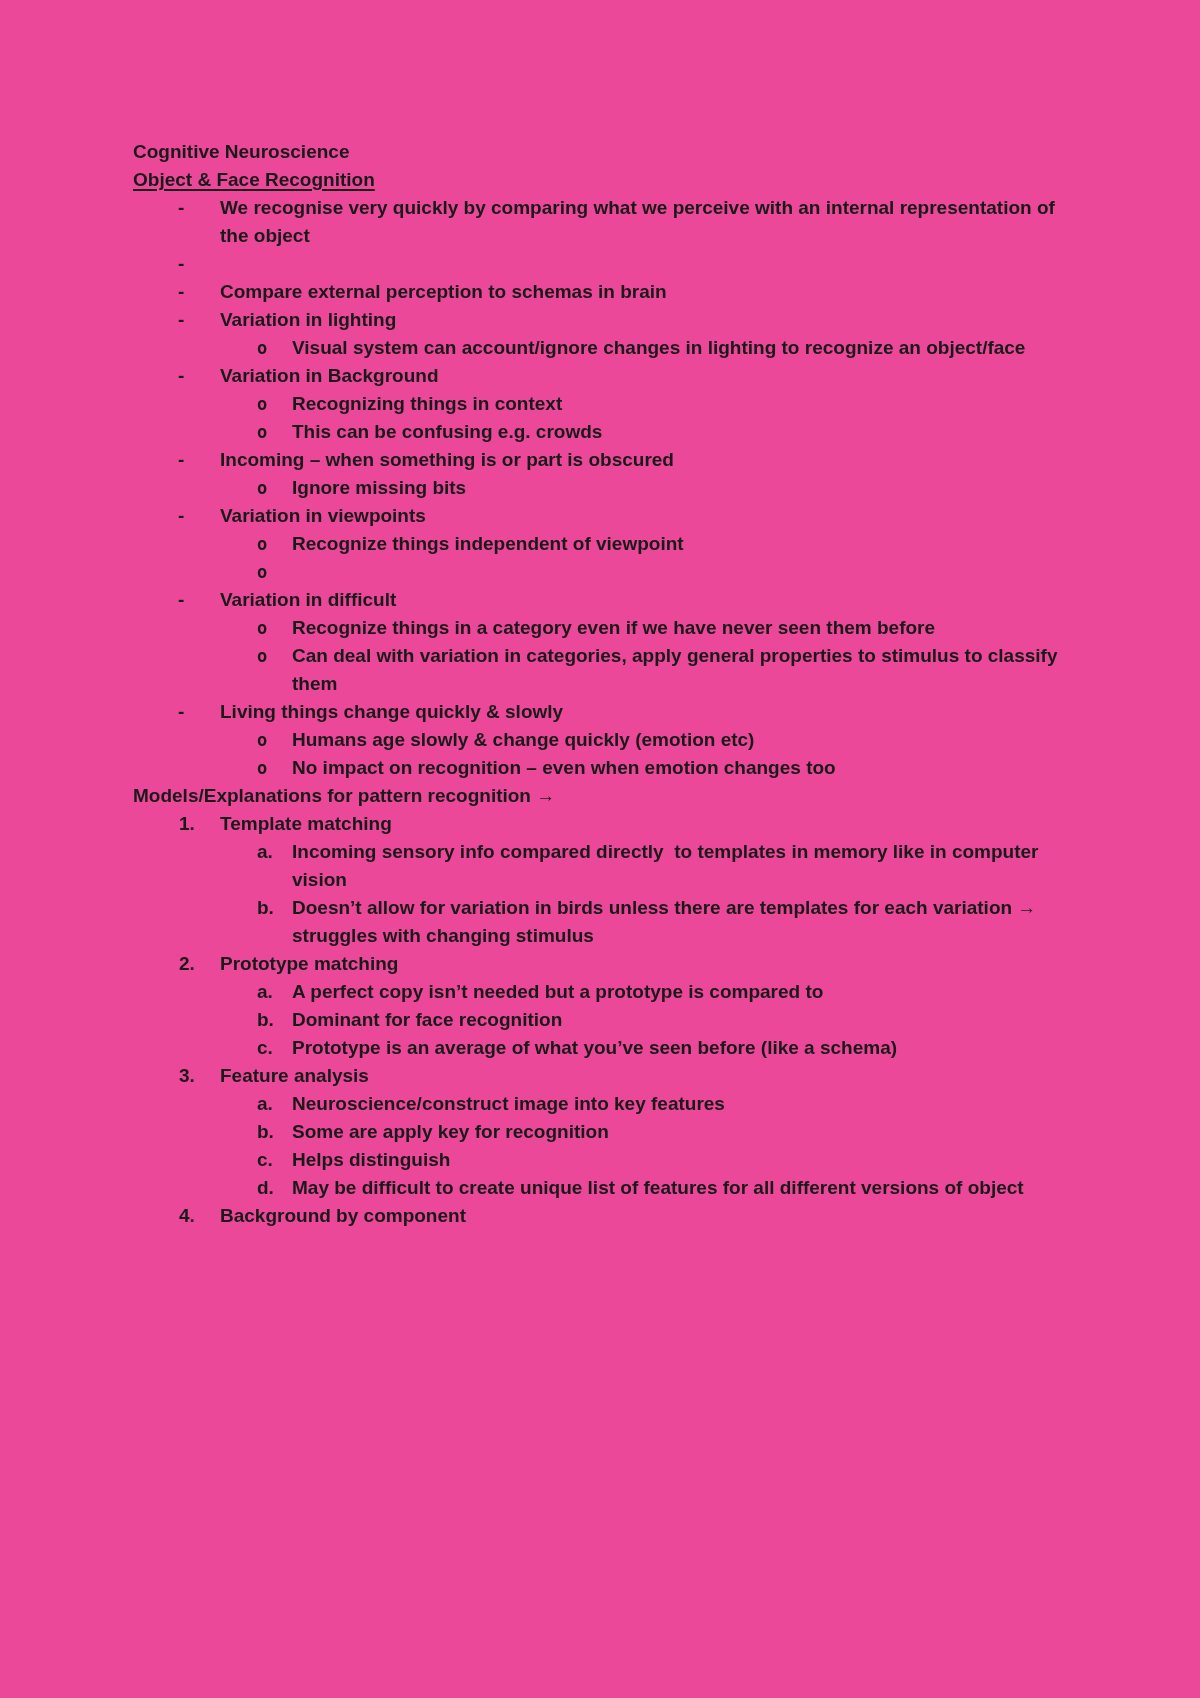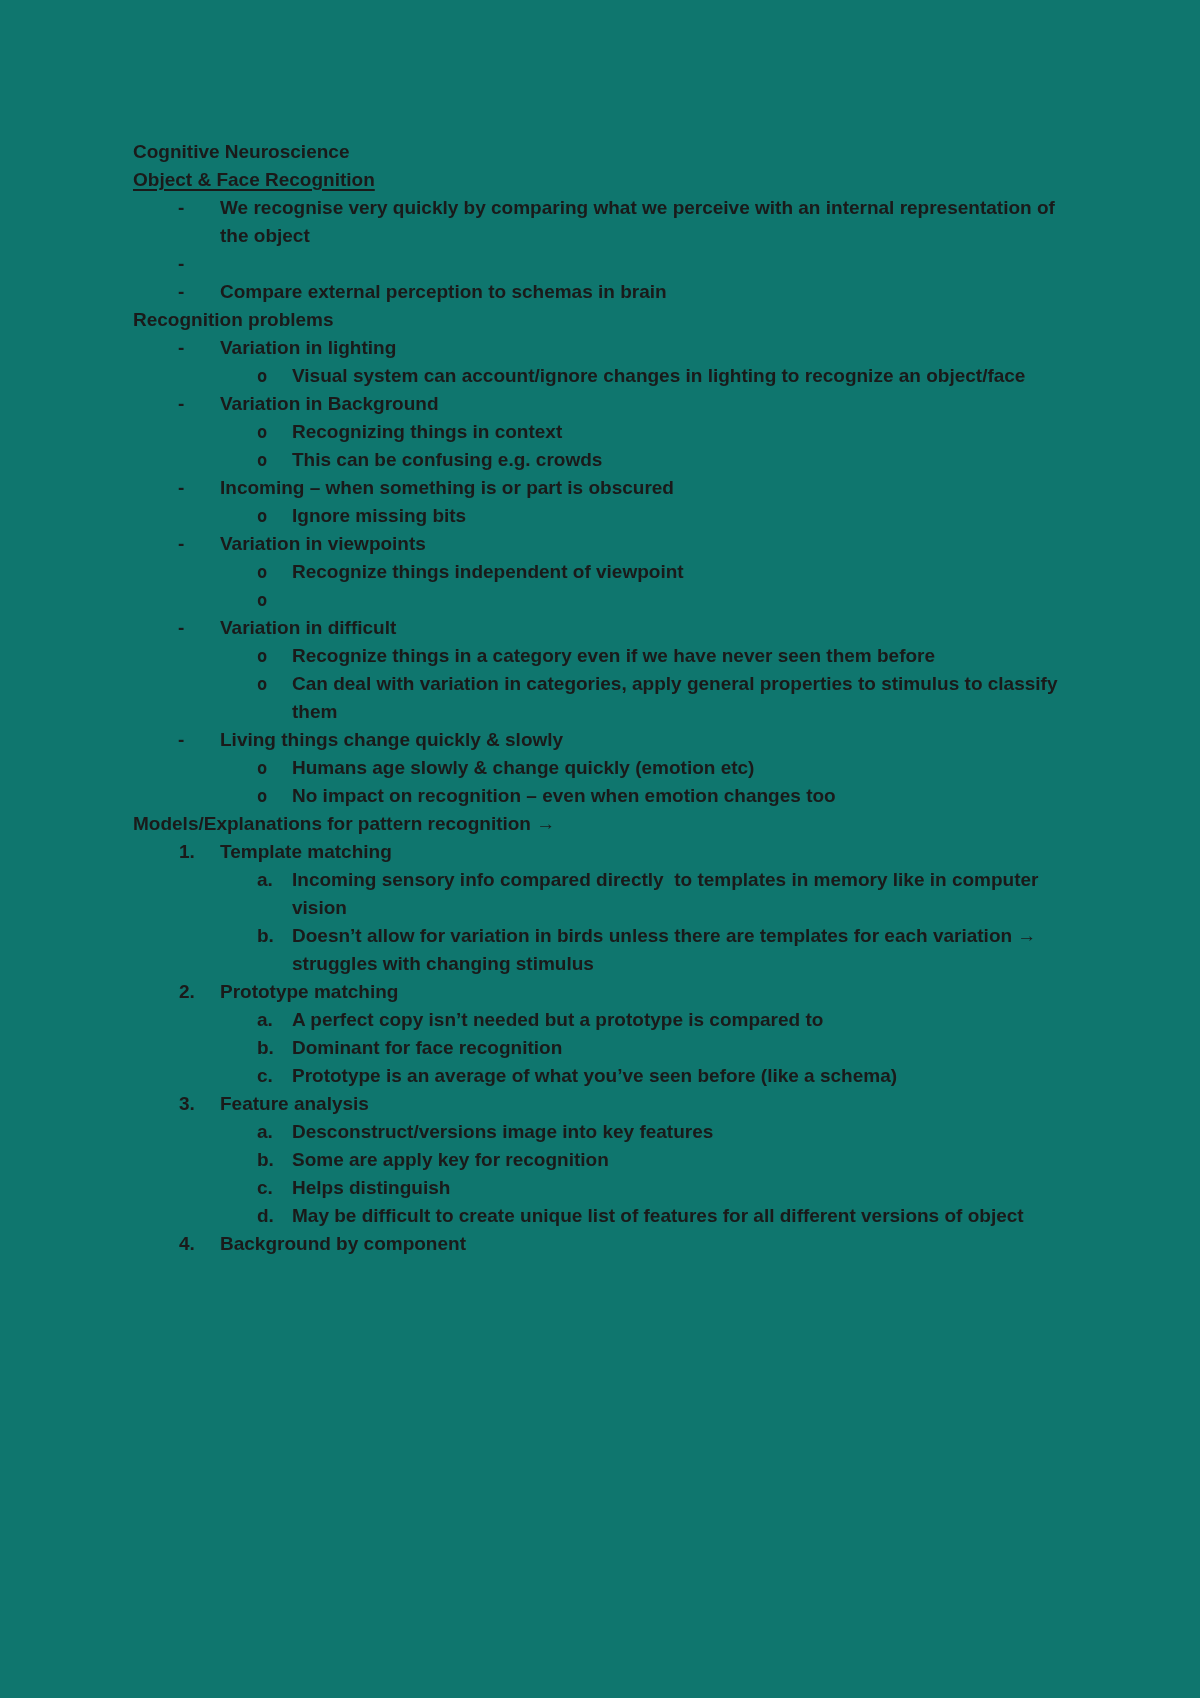--- a/index.html
+++ b/index.html
@@ -14,21 +14,21 @@
     font-family: "Liberation Sans", sans-serif;
     font-weight: 700;
     font-size: 19px;
     line-height: 28px;
     color: #1a1a1a;
     -webkit-font-smoothing: antialiased;
   }
   .page {
     position: absolute;
     inset: 0;
-    background: #0f766e;
+    background: #ec4899;
     overflow: hidden;
   }
   .content {
     position: absolute;
     left: 133px;
     top: 138px;
     width: 935px;
   }
   p.line {
     margin: 0;
@@ -97,21 +97,20 @@
       </li>
       <li class="l1">
         <span class="marker">-</span>
       </li>
       <li class="l1">
         <span class="marker">-</span>
         <span class="txt">Compare external perception to schemas in brain</span>
       </li>
     </ul>
 
-    <p class="line">Recognition problems</p>
 
     <ul class="list gap-after">
       <li class="l1">
         <span class="marker">-</span>
         <span class="txt">Variation in lighting</span>
       </li>
       <li class="l2">
         <span class="marker circle-marker">o</span>
         <span class="txt">Visual system can account/ignore changes in lighting to recognize an object/face</span>
       </li>
@@ -209,21 +208,21 @@
         <span class="marker">c.</span>
         <span class="txt">Prototype is an average of what you’ve seen before (like a schema)</span>
       </li>
 
       <li class="l1 num">
         <span class="marker">3.</span>
         <span class="txt">Feature analysis</span>
       </li>
       <li class="l2">
         <span class="marker">a.</span>
-        <span class="txt">Desconstruct/versions image into key features</span>
+        <span class="txt">Neuroscience/construct image into key features</span>
       </li>
       <li class="l2">
         <span class="marker">b.</span>
         <span class="txt">Some are apply key for recognition</span>
       </li>
       <li class="l2">
         <span class="marker">c.</span>
         <span class="txt">Helps distinguish</span>
       </li>
       <li class="l2">

